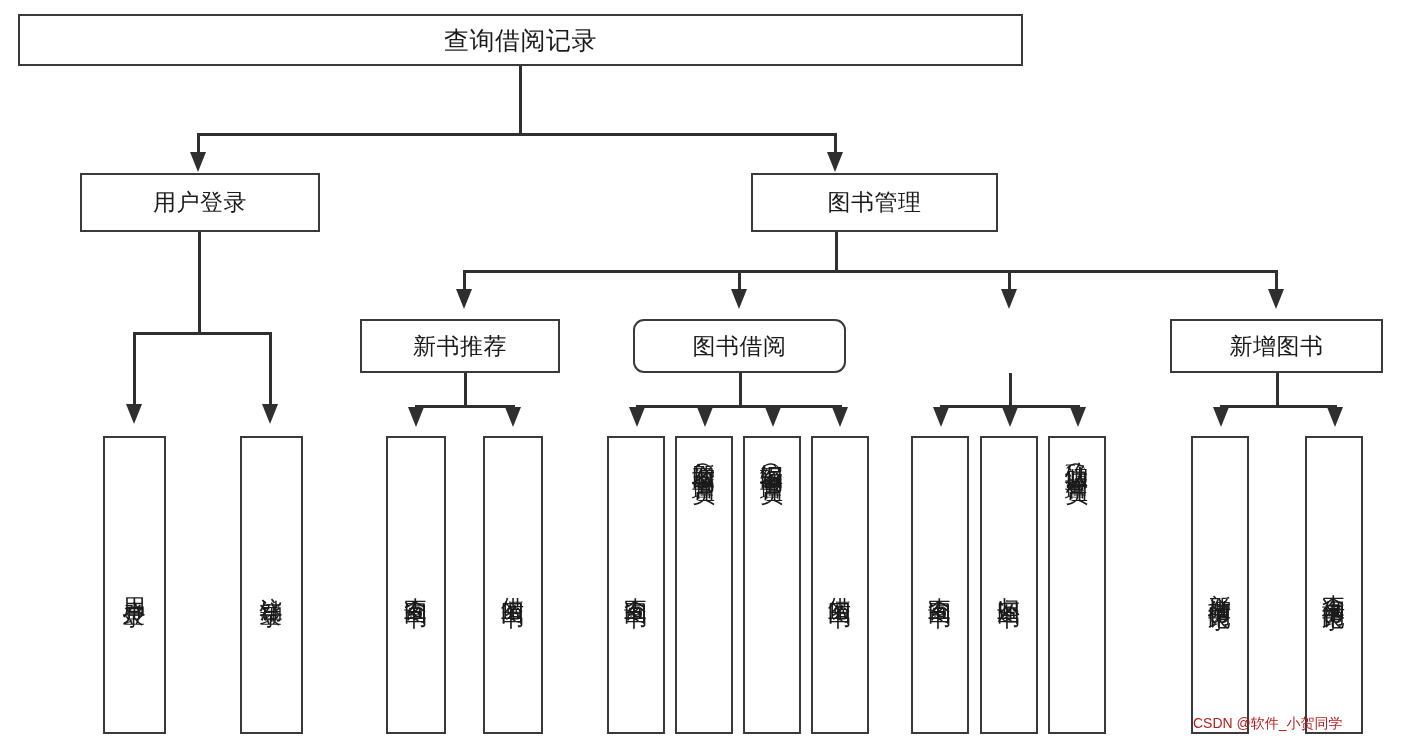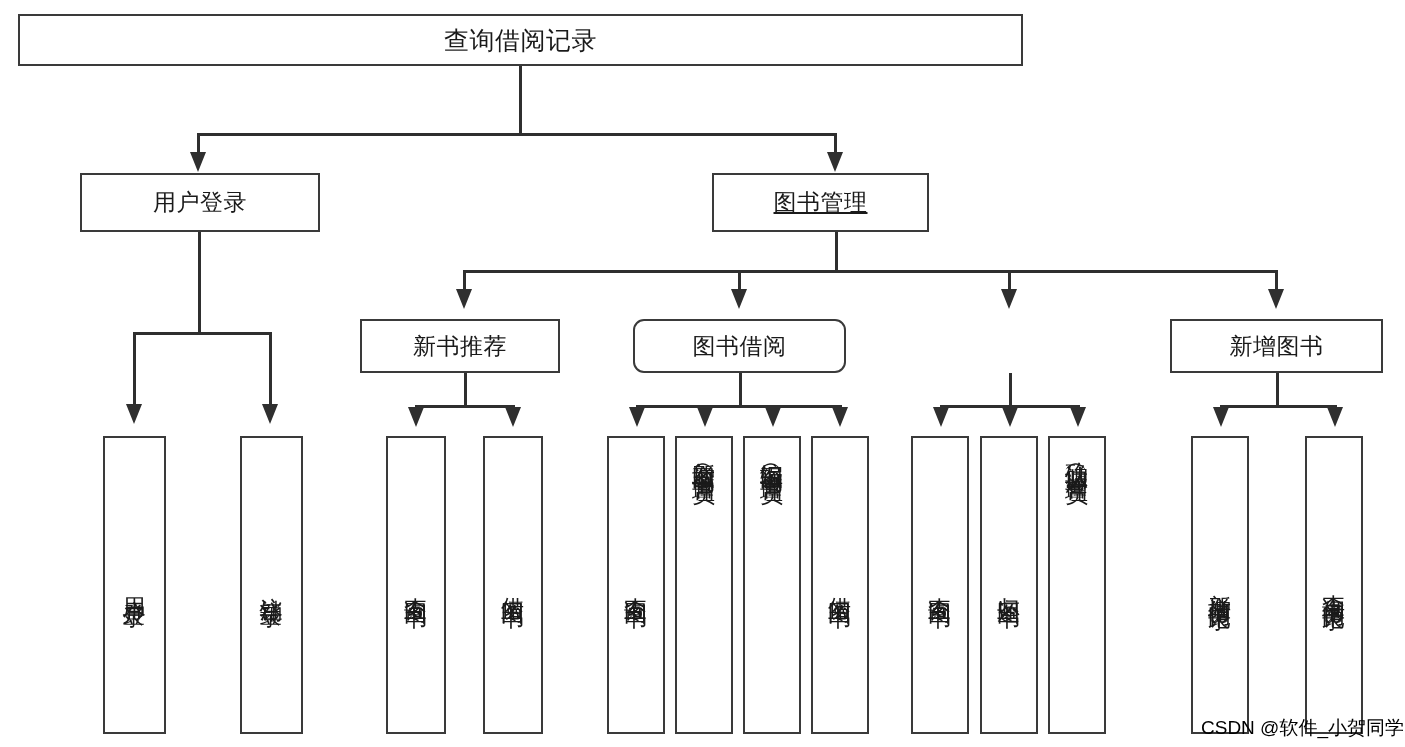--- a/index.html
+++ b/index.html
@@ -64,25 +64,24 @@
   .arrow{
     position:absolute;
     width:0;height:0;
     border-left:8px solid transparent;
     border-right:8px solid transparent;
     border-top:20px solid #2f2f2f;
   }
   
   #watermark{
     position:absolute;
-    font-size:19px;
-    color:#000000;
+    font-size:14px;
+    color:#b91c1c;
     white-space:nowrap;
     user-select:none;
-    margin-left:8px;
   }
 </style>
 </head>
 <body>
 
 <div id="canvas">
 
   <div class="ln v" style="left:519px;top:65px;height:70px;"></div>
   <div class="ln h" style="left:197px;top:133px;width:640px;"></div>
   <div class="ln v" style="left:197px;top:133px;height:22px;"></div>
@@ -142,21 +141,21 @@
   <div class="arrow" style="left:1213px;top:407px;"></div>
   <div class="arrow" style="left:1327px;top:407px;"></div>
 
   <div class="node root" style="left:18px;top:14px;width:1005px;height:52px;">
     <span class="label">查询借阅记录</span>
   </div>
 
   <div class="node h" style="left:80px;top:173px;width:240px;height:59px;">
     <span class="label">用户登录</span>
   </div>
-  <div class="node h" style="left:712px;top:173px;width:217px;height:59px;text-decoration:underline;">
+  <div class="node h" style="left:751px;top:173px;width:247px;height:59px;">
     <span class="label">图书管理</span>
   </div>
 
   <div class="node h" style="left:360px;top:319px;width:200px;height:54px;">
     <span class="label">新书推荐</span>
   </div>
   <div class="node h" style="left:633px;top:319px;width:213px;height:54px;border-radius:11px;">
     <span class="label">图书借阅</span>
   </div>
   <div class="node h" style="left:1170px;top:319px;width:213px;height:54px;">

